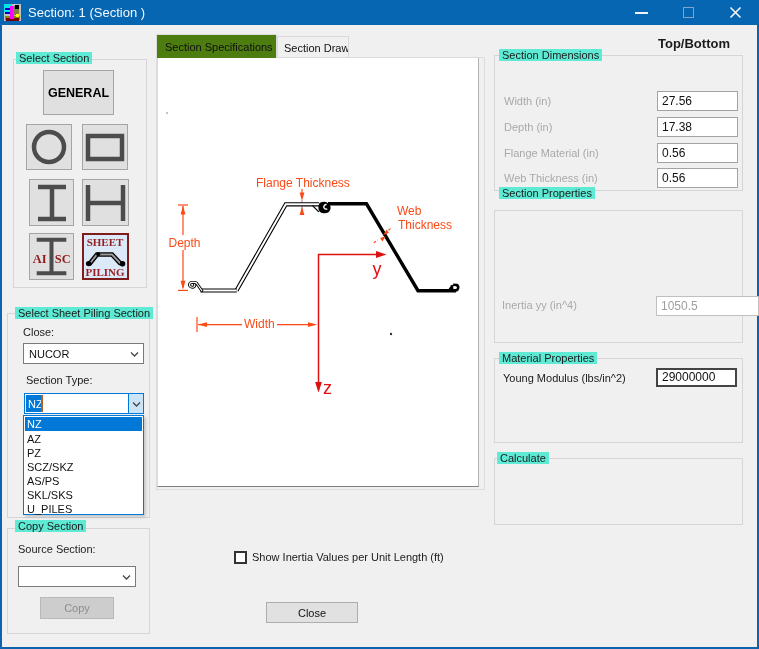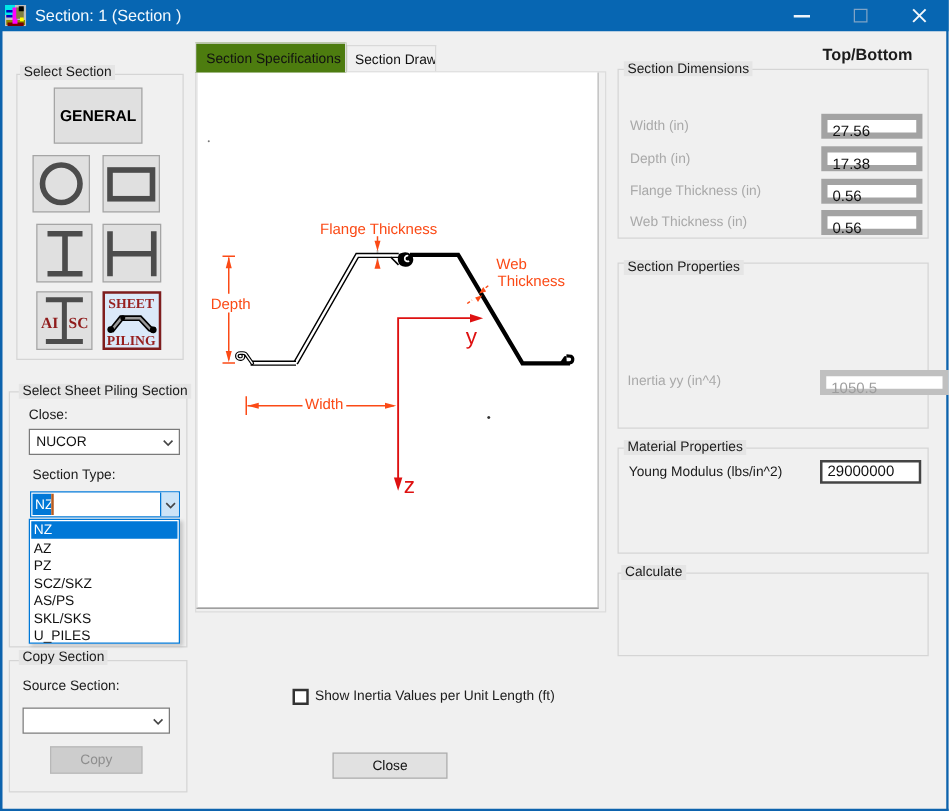--- a/index.html
+++ b/index.html
@@ -6,25 +6,25 @@
 html,body{width:759px;height:649px;overflow:hidden;background:#fff}
 body{font-family:"Liberation Sans",sans-serif;position:relative}
 .win{position:absolute;left:0;top:0;width:759px;height:649px;background:#f0f0f0;border-left:2px solid #0d63ad;border-right:2px solid #0d63ad;border-bottom:2px solid #0d63ad}
 .titlebar{position:absolute;left:0;top:0;width:759px;height:25px;background:#0766b2;color:#fff;font-size:13px;z-index:50}
 .title-text{position:absolute;left:28px;top:5px;color:#f4f9fd}
 .tb-min{position:absolute;left:635px;top:12px;width:13px;height:2px;background:#eef4fa}
 .tb-max{position:absolute;left:683px;top:7px;width:11px;height:11px;border:1px solid #7fa4c6}
 .tb-x{position:absolute;left:728px;top:5px;width:15px;height:15px}
 .abs{position:absolute}
 .grp{position:absolute;border:1px solid #d5d5d5;border-radius:0}
-.grplab{position:absolute;background:#e5e5e5;font-size:11px;color:#1b1b1b;padding:0 3px;white-space:nowrap}
+.grplab{position:absolute;background:#5eead4;font-size:11px;color:#1b1b1b;padding:0 3px;white-space:nowrap}
 .lab{position:absolute;font-size:11px;color:#1b1b1b;white-space:nowrap}
 .dlab{position:absolute;font-size:11px;color:#a9a9a9;white-space:nowrap}
 .btn{position:absolute;background:#e0e0e0;border:1px solid #a5a5a5;display:flex;align-items:center;justify-content:center}
-.tbox{position:absolute;background:#fff;border:5px solid #a3a3a3;font-size:12px;color:#111;padding:3px 4px;line-height:13px;white-space:nowrap}
+.tbox{position:absolute;background:#fff;border:1px solid #a3a3a3;font-size:12px;color:#111;padding:3px 4px;line-height:13px;white-space:nowrap}
 .combo{position:absolute;background:#fff;border:1px solid #7a7a7a;font-size:11px;color:#111}
 .combo .tx{position:absolute;left:5px;top:4px}
 .chev{position:absolute;right:4px;top:6px;width:9px;height:9px}
 </style>
 </head>
 <body>
 <div class="win"></div>
 <div class="titlebar">
   <svg class="abs" style="left:4px;top:4px" width="17" height="17" viewBox="0 0 17 17">
     <rect x="0" y="0" width="17" height="17" fill="#c0c0c0"></rect>
@@ -199,29 +199,29 @@
     <text x="372.5" y="275" stroke="none" font-size="18" font-family="Liberation Sans,sans-serif">y</text>
     <text x="323" y="394" stroke="none" font-size="18" font-family="Liberation Sans,sans-serif">z</text>
   </g>
 </svg>
 
 <div class="lab" style="left:658px;top:36px;font-weight:bold;font-size:13px">Top/Bottom</div>
 <div class="grp" style="left:494px;top:55px;width:249px;height:136px"></div>
 <div class="grplab" style="left:499px;top:49px">Section Dimensions</div>
 <div class="dlab" style="left:504px;top:95px">Width (in)</div>
 <div class="dlab" style="left:504px;top:121px">Depth (in)</div>
-<div class="dlab" style="left:504px;top:147px">Flange Thickness (in)</div>
+<div class="dlab" style="left:504px;top:147px">Flange Material (in)</div>
 <div class="dlab" style="left:504px;top:172px">Web Thickness (in)</div>
 <div class="tbox" style="left:657px;top:91px;width:81px;height:20px">27.56</div>
 <div class="tbox" style="left:657px;top:117px;width:81px;height:20px">17.38</div>
 <div class="tbox" style="left:657px;top:143px;width:81px;height:20px">0.56</div>
 <div class="tbox" style="left:657px;top:168px;width:81px;height:20px">0.56</div>
 
 <div class="grp" style="left:494px;top:210px;width:249px;height:133px"></div>
-<div class="grplab" style="left:499px;top:208px">Section Properties</div>
+<div class="grplab" style="left:499px;top:187px">Section Properties</div>
 <div class="dlab" style="left:502px;top:299px">Inertia yy (in^4)</div>
 <div class="tbox" style="left:656px;top:296px;width:103px;height:20px;color:#9e9e9e;border-color:#c0c0c0">1050.5</div>
 
 <div class="grp" style="left:494px;top:358px;width:249px;height:85px"></div>
 <div class="grplab" style="left:499px;top:352px">Material Properties</div>
 <div class="lab" style="left:503px;top:372px">Young Modulus (lbs/in^2)</div>
 <div class="tbox" style="left:656px;top:368px;width:81px;height:19px;border:2px solid #444;padding:1px 4px">29000000</div>
 
 <div class="grp" style="left:494px;top:458px;width:249px;height:67px"></div>
 <div class="grplab" style="left:497px;top:452px">Calculate</div>

